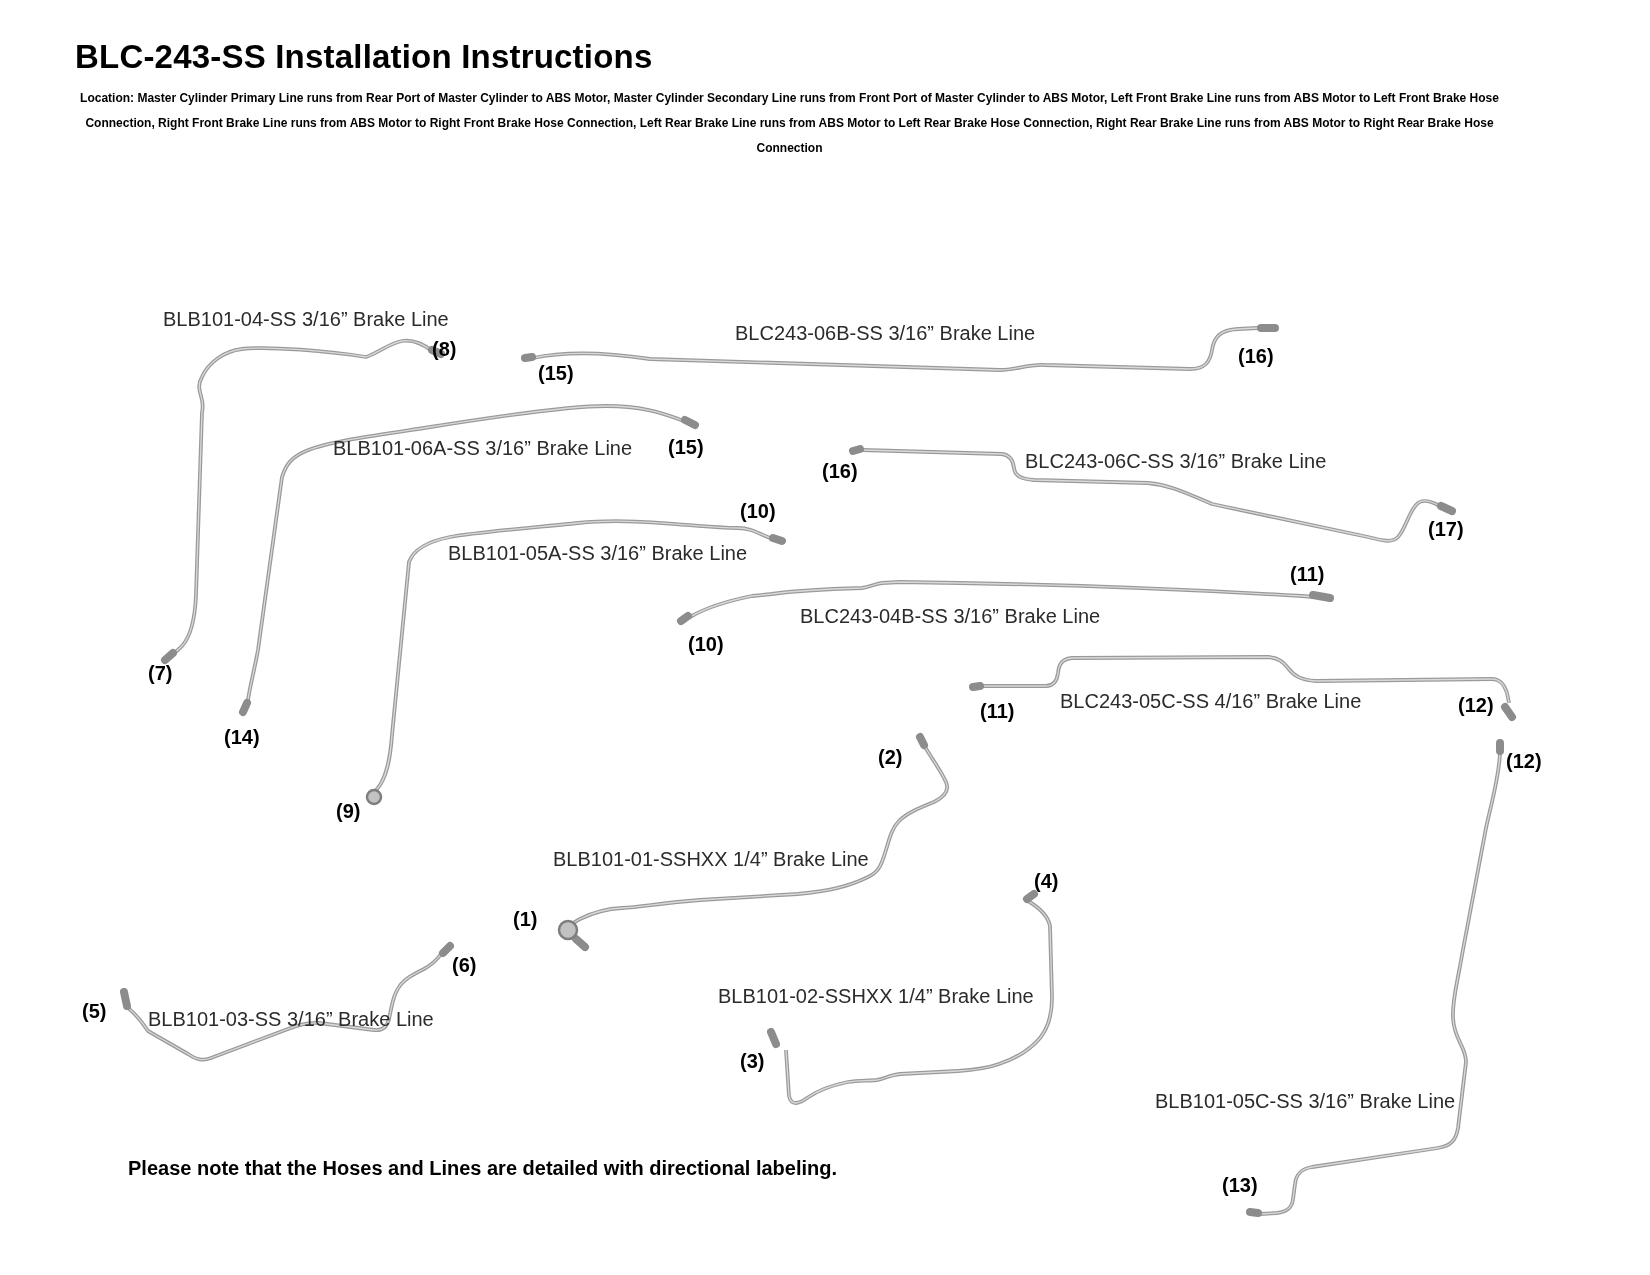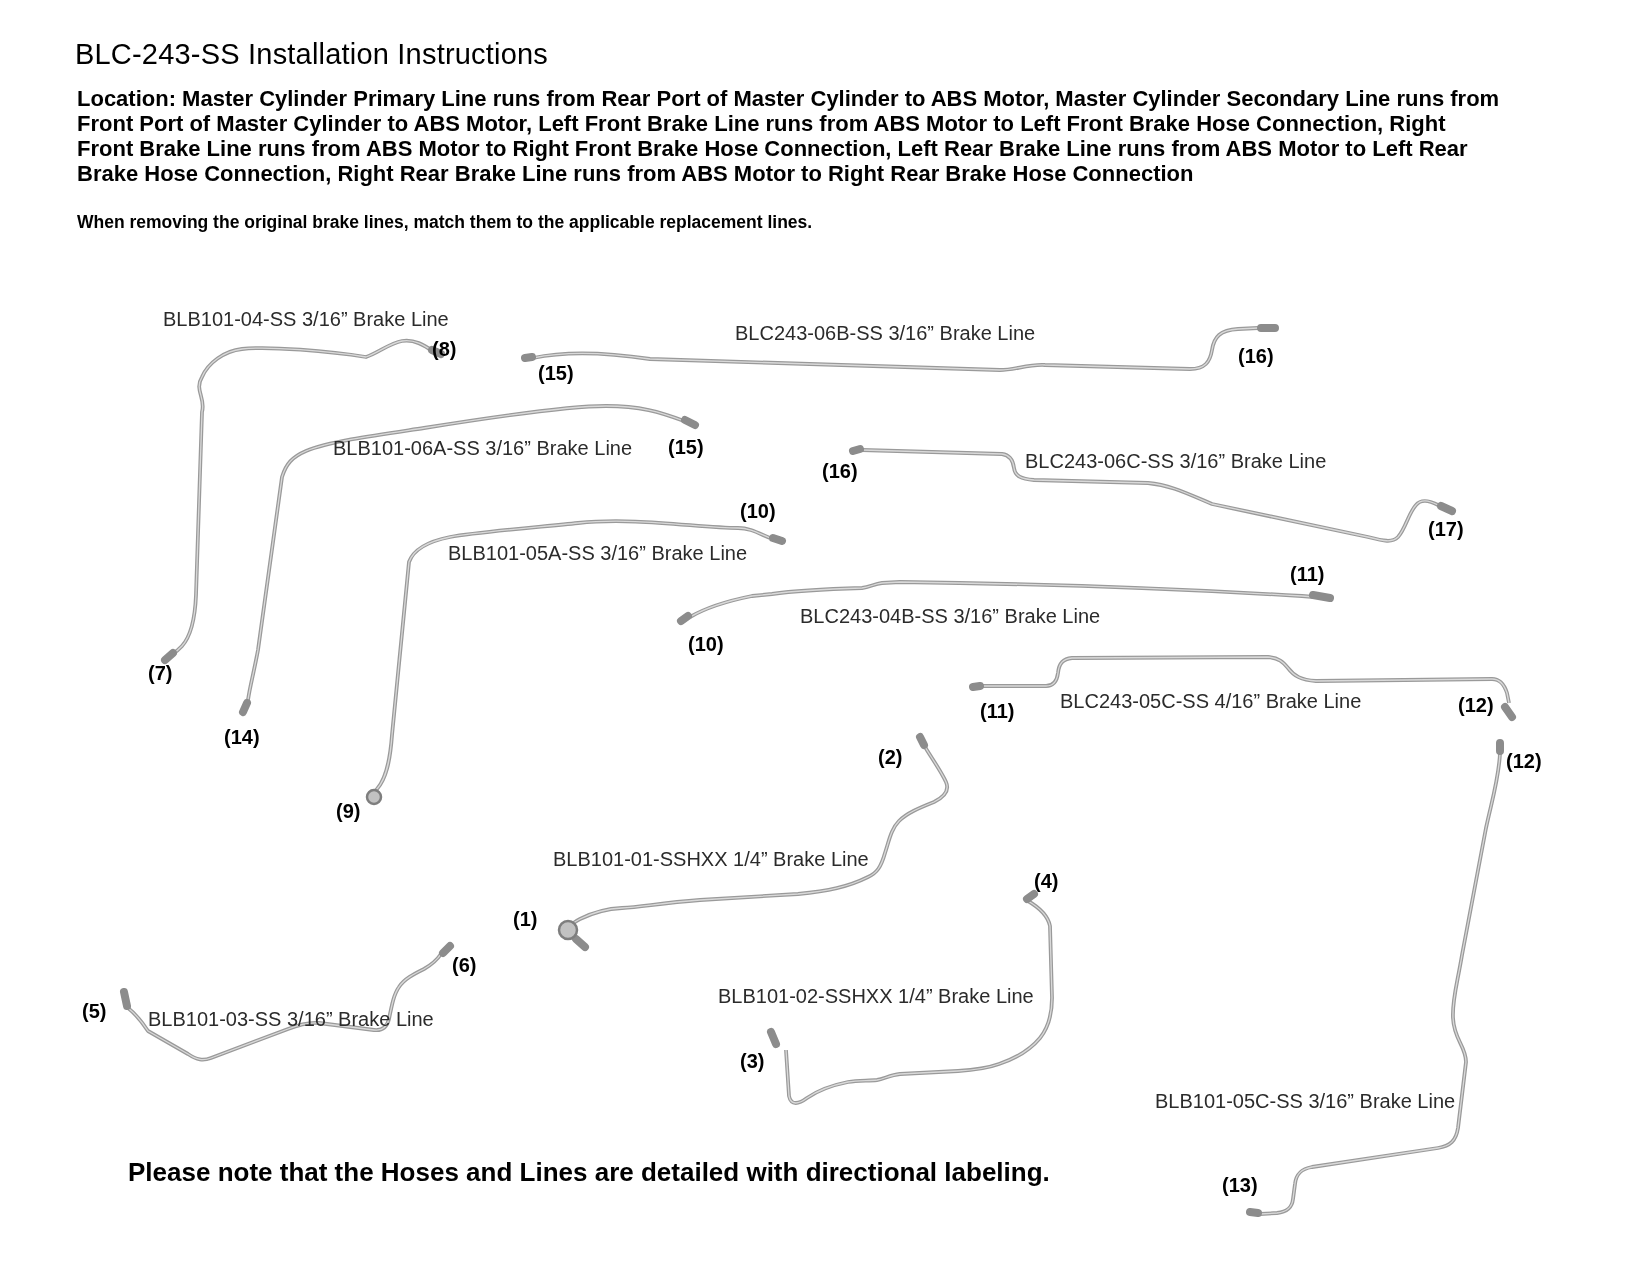--- a/index.html
+++ b/index.html
@@ -2,53 +2,52 @@
 <html><head>
 <meta charset="utf-8">
 <style>
   html,body { margin:0; padding:0; background:#ffffff; }
   .page {
     position:relative; width:1650px; height:1275px; background:#ffffff;
     font-family:"Liberation Sans", sans-serif; color:#000; overflow:hidden;
   }
   .title {
     position:absolute; left:75px; top:38px;
-    font-size:29px; font-weight:normal; letter-spacing:0.2px;
+    font-size:33px; font-weight:bold; letter-spacing:0.2px;
   }
   .location {
     position:absolute; left:77px; top:86px; width:1425px;
-    font-size:22px; font-weight:bold; line-height:25px;
+    font-size:12px; font-weight:bold; line-height:25px;text-align:center;
   }
   .match-note {
     position:absolute; left:77px; top:212px;
     font-size:17.5px; font-weight:bold;
   }
   .diagram-svg { position:absolute; left:0; top:0; pointer-events:none; }
   .tube-base { stroke:#9a9a9a; stroke-width:3.8; fill:none; stroke-linejoin:round; }
   .tube-hi   { stroke:#d9d9d9; stroke-width:1.3; fill:none; stroke-linejoin:round; }
   .fittings  { stroke:#8c8c8c; stroke-width:8; stroke-linecap:round; fill:none; }
   .ring      { fill:#c2c2c2; stroke:#7e7e7e; stroke-width:2.5; }
   .part-label {
     position:absolute; font-size:20px; color:#2b2b2b; white-space:nowrap;
   }
   .callout {
     position:absolute; font-size:20px; font-weight:bold; color:#000; white-space:nowrap;
   }
   .footer-note {
-    position:absolute; left:128px; font-size:26px; font-weight:bold; white-space:nowrap;
+    position:absolute; left:128px; font-size:20px; font-weight:bold; white-space:nowrap;
   }
 </style>
 </head>
 <body>
 
 <div class="page">
 
   <div class="title">BLC-243-SS Installation Instructions</div>
   <div class="location">Location: Master Cylinder Primary Line runs from Rear Port of Master Cylinder to ABS Motor, Master Cylinder Secondary Line runs from Front Port of Master Cylinder to ABS Motor, Left Front Brake Line runs from ABS Motor to Left Front Brake Hose Connection, Right Front Brake Line runs from ABS Motor to Right Front Brake Hose Connection, Left Rear Brake Line runs from ABS Motor to Left Rear Brake Hose Connection, Right Rear Brake Line runs from ABS Motor to Right Rear Brake Hose Connection</div>
-  <div class="match-note">When removing the original brake lines, match them to the applicable replacement lines.</div>
 
   <svg class="diagram-svg" width="1650" height="1275" viewBox="0 0 1650 1275">
     <defs>
       <path id="t0" d="M434,352 C424,345 414,339 402,341 C390,343 378,353 366,357 C330,351 268,346 242,349 C224,351 208,363 202,377 C194,390 206,398 202,412 L196,595 C195,620 191,636 182,646 C176,653 170,655 168,657"></path>
       <path id="t1" d="M533,358 C570,350 610,353 650,359 L1000,370 C1015,370 1028,364 1045,365 L1190,369 C1205,369 1210,362 1212,350 C1214,337 1220,330 1238,329 L1258,328"></path>
       <path id="t2" d="M684,421 C660,412 640,406 606,406 C566,406 480,419 424,428 C384,434 330,441 306,451 C292,457 286,464 282,477 L258,650 C254,672 250,686 248,700"></path>
       <path id="t3" d="M862,450 L1002,454 C1010,455 1013,460 1014,468 C1015,476 1021,479 1034,480 L1148,483 C1170,485 1186,493 1212,504 L1368,537 C1384,541 1392,543 1398,537 C1406,528 1408,514 1416,505 C1421,499 1428,500 1438,505 L1452,510"></path>
       <path id="t4" d="M770,538 C758,533 750,528 738,528 C700,528 636,517 578,523 C540,527 478,532 450,537 C430,541 414,548 409,562 L392,735 C390,762 386,779 377,789 C371,796 369,800 372,803"></path>
       <path id="t5" d="M690,617 C702,610 722,602 752,596 L772,594 C800,590 830,589 862,588 C870,587 874,584 882,583 L900,582 C1050,584 1200,590 1302,596 L1314,597"></path>
       <path id="t6" d="M982,686 L1046,686 C1054,686 1057,681 1058,673 C1059,663 1063,659 1072,658 L1268,657 C1279,658 1283,662 1288,668 C1294,676 1301,680 1316,681 L1492,679 C1500,679 1504,684 1507,693 L1509,703"></path>

